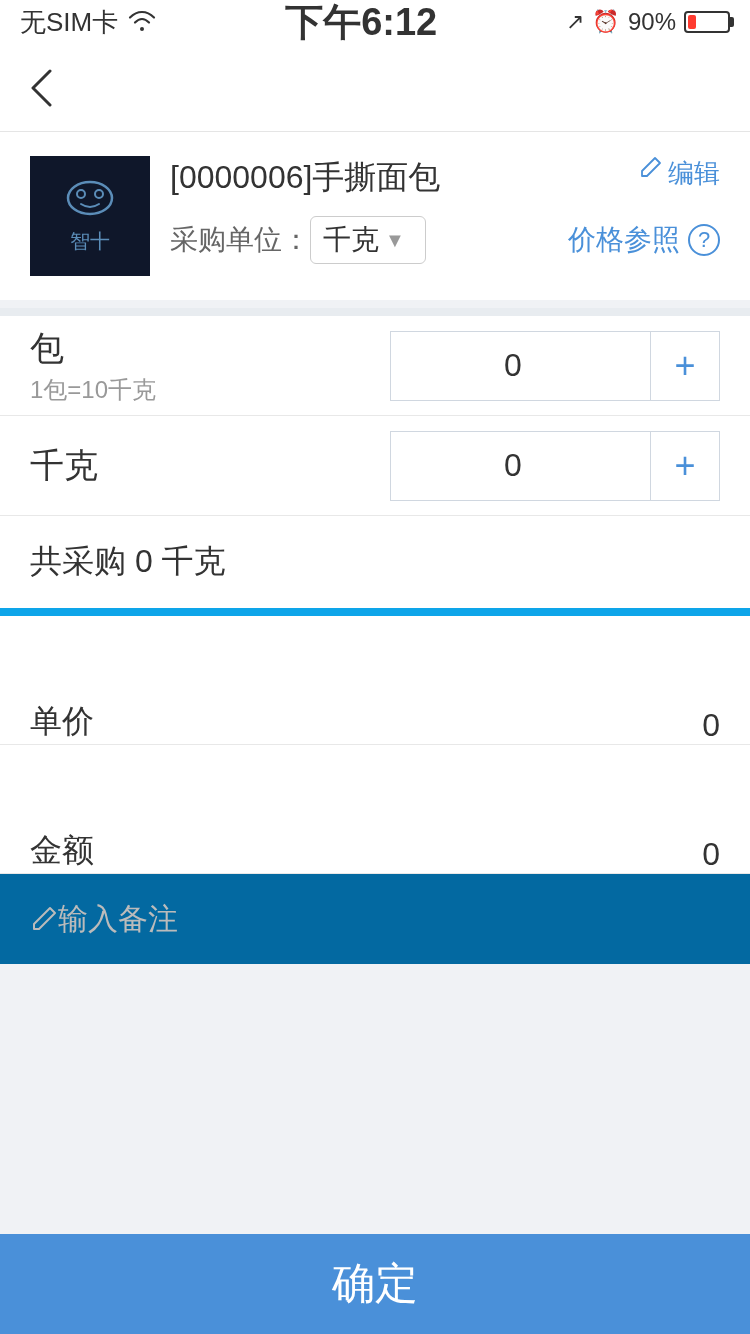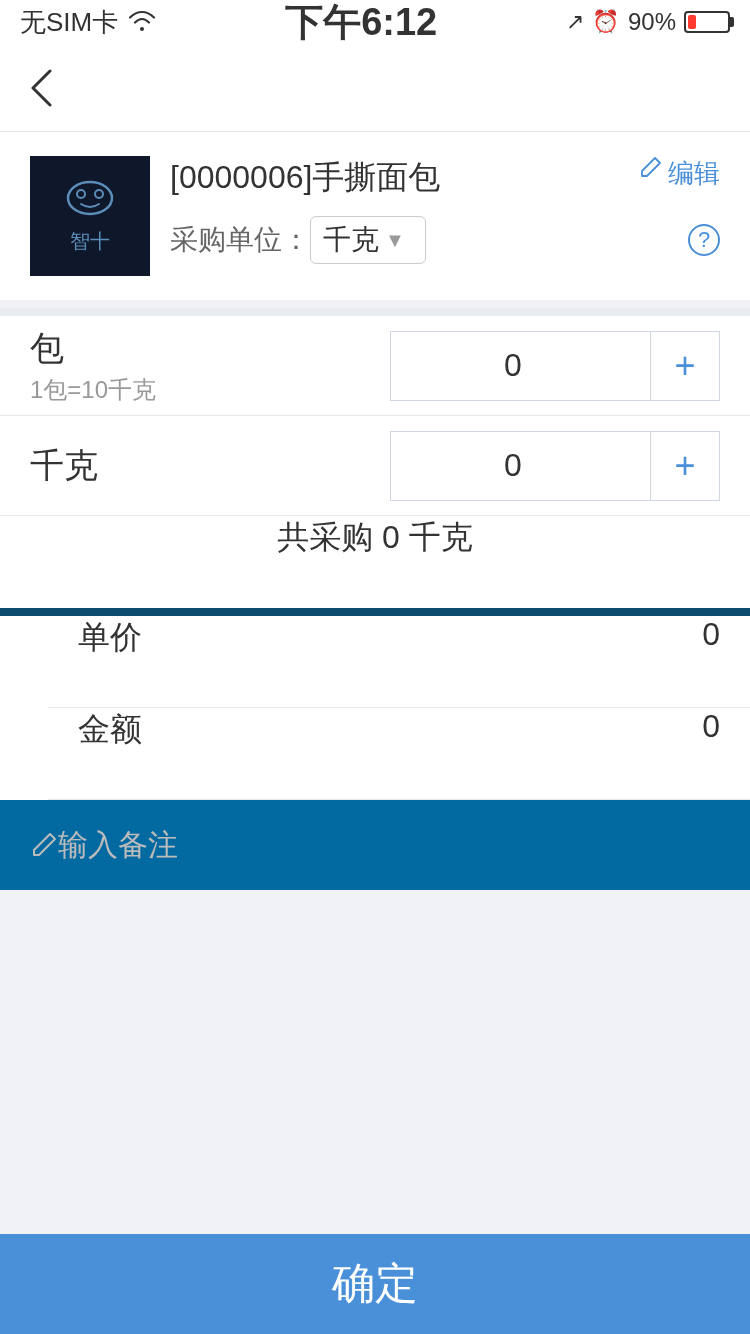--- a/index.html
+++ b/index.html
@@ -246,22 +246,21 @@
       cursor: pointer;
     }
 
     
     .total-row {
       display: flex;
       align-items: center;
       padding: 0 30px;
       height: 100px;
       background: #fff;
-      border-bottom: 8px solid #0c4a6e;
-      flex-direction: column;
+      border-bottom: 8px solid #0ea5e9;
     }
     .total-label {
       font-size: 32px;
       color: #333;
     }
     .batch-btn {
       margin-left: auto;
       border: 1px solid #4a90d9;
       color: #4a90d9;
       font-size: 28px;
@@ -270,25 +269,24 @@
       cursor: pointer;
       border-radius: 4px;
     }
 
     
     .price-section {
       background: #fff;
     }
     .price-row {
       display: flex;
-      align-items: flex-start;
+      align-items: flex-end;
       padding: 0 30px;
-      height: 92px;
+      height: 129px;
       border-bottom: 1px solid #e8e8e8;
-      margin-left: 48px;
     }
     .price-row-label {
       font-size: 32px;
       color: #333;
     }
     .price-row-value {
       margin-left: auto;
       font-size: 32px;
       color: #333;
     }
@@ -395,20 +393,21 @@
     </div>
     <div class="product-info-bottom">
       <div class="unit-row">
         <span class="unit-label">采购单位：</span>
         <div class="unit-select">
           <span>千克</span>
           <span class="unit-select-arrow">▼</span>
         </div>
       </div>
       <div class="price-ref">
+        <span>价格参照</span>
         <div class="price-ref-icon">?</div>
       </div>
     </div>
   </div>
 </div>
 
 <div class="section-divider"></div>
 
 <div class="input-section">
 

